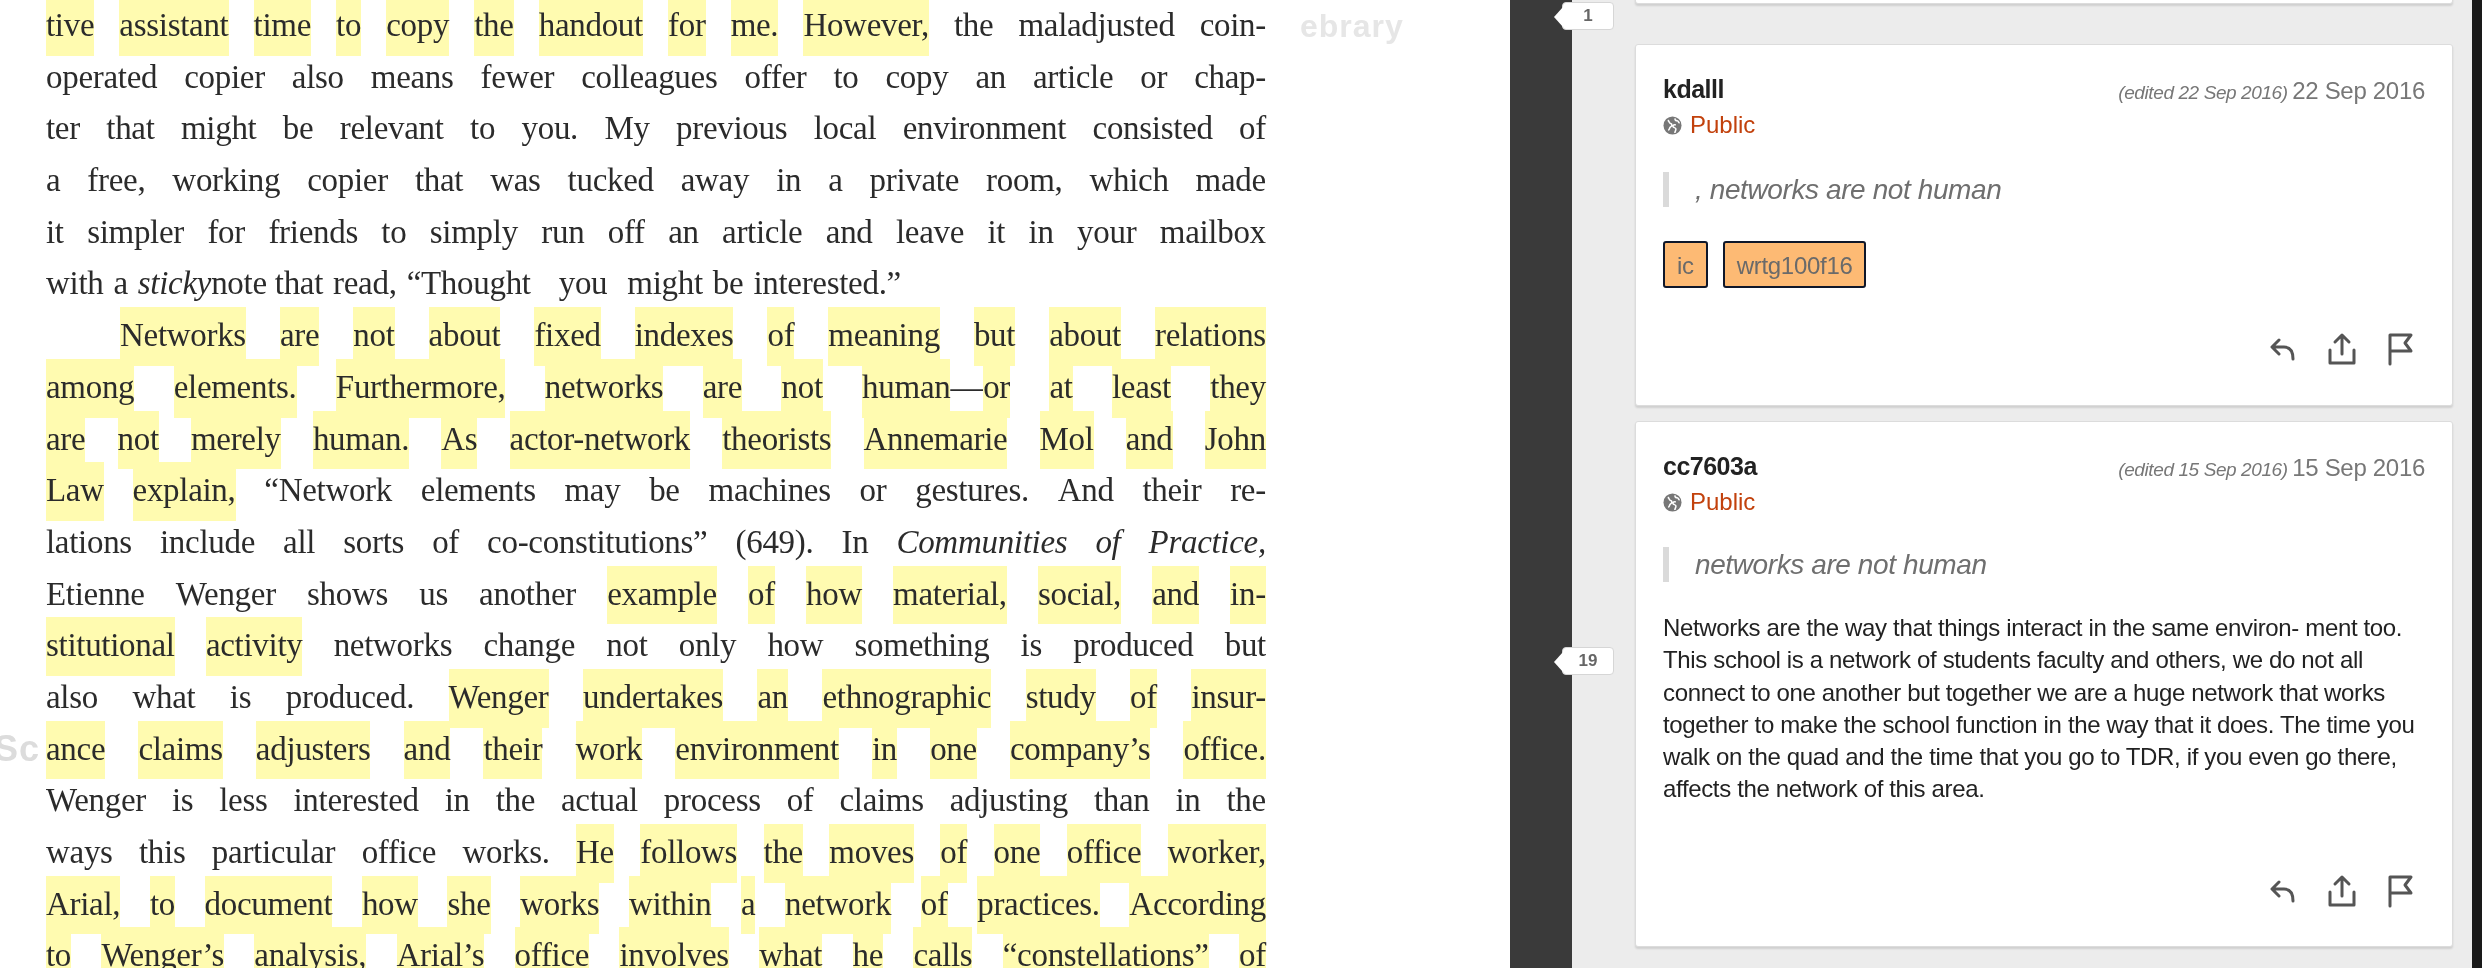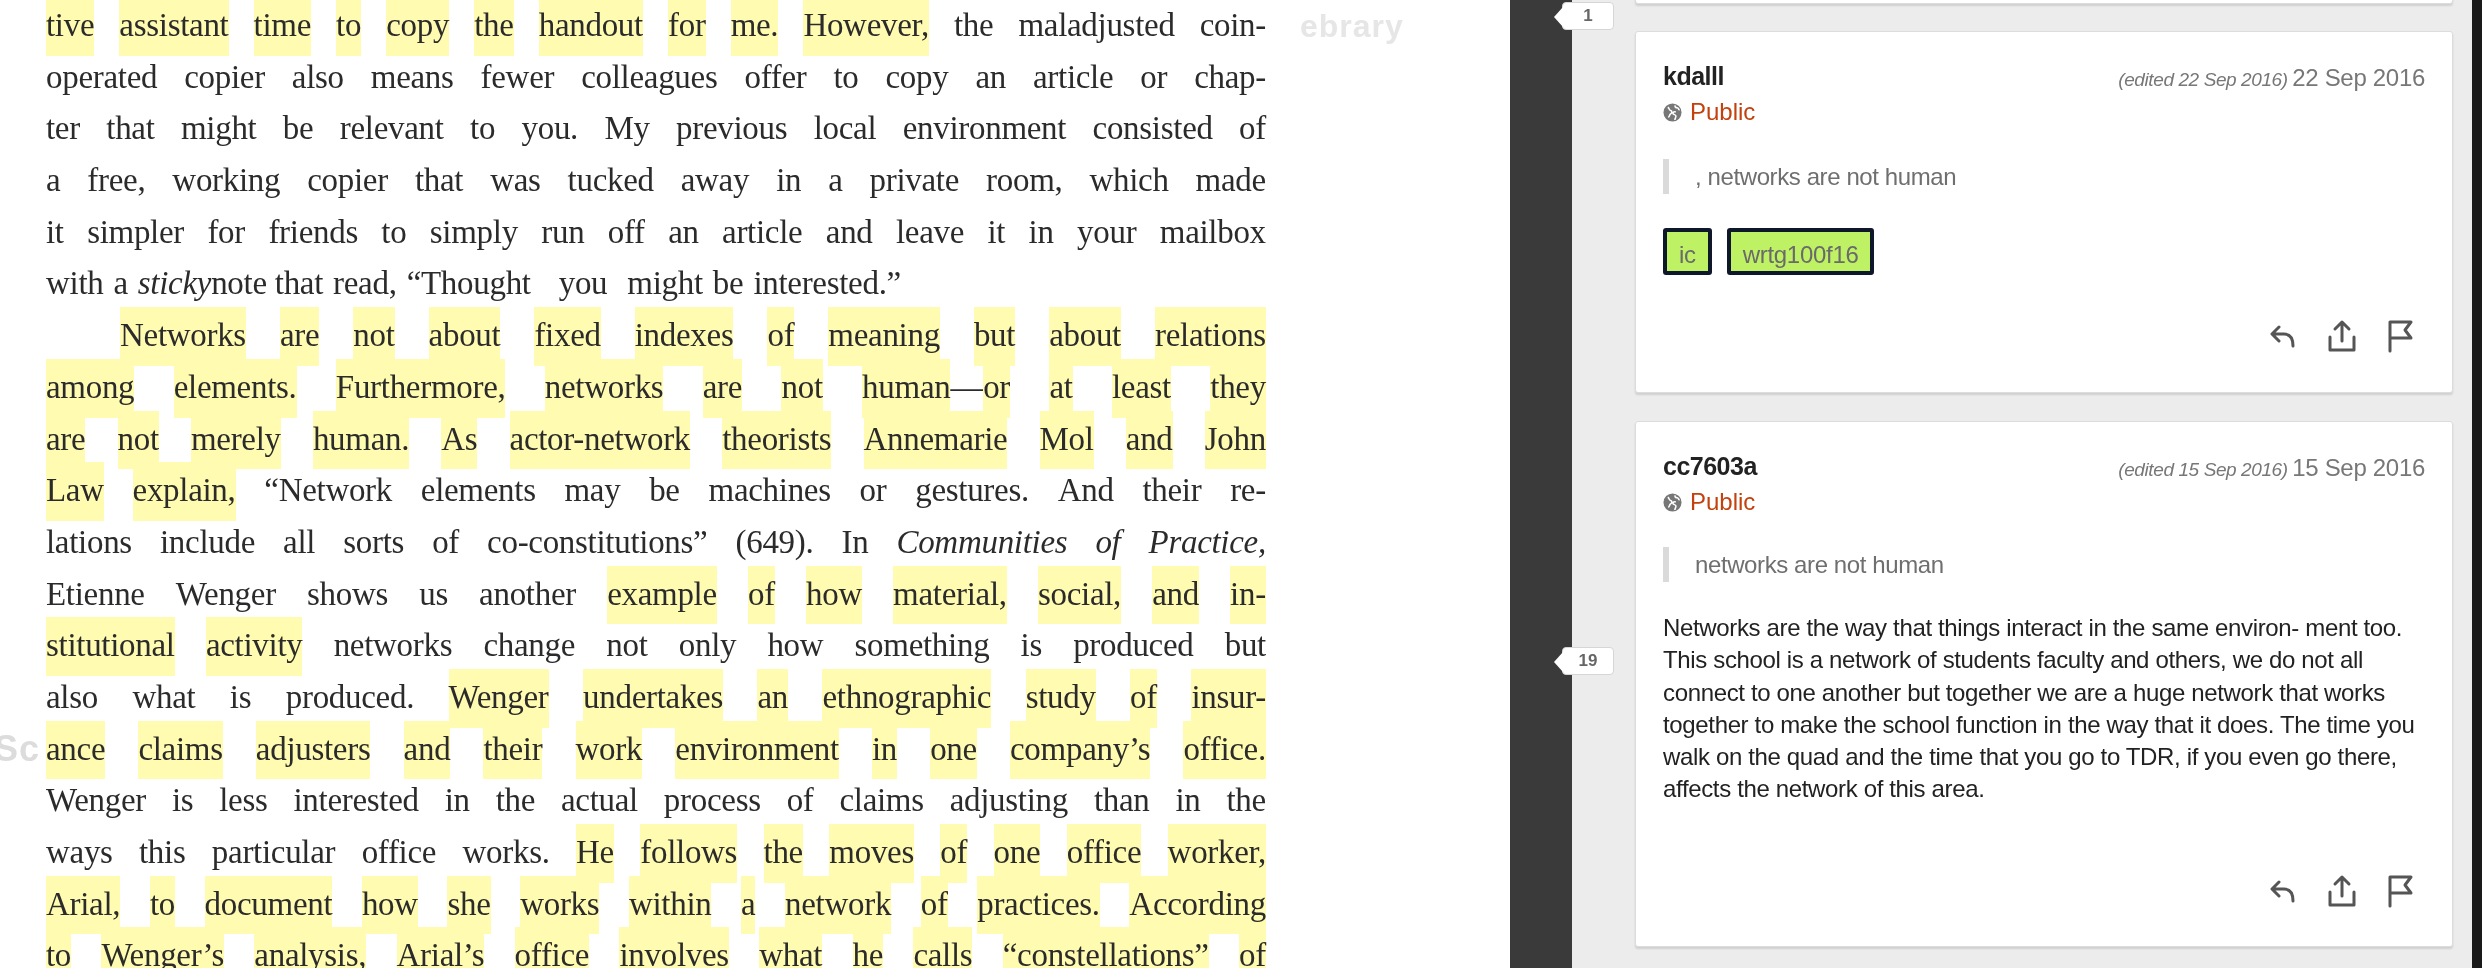--- a/index.html
+++ b/index.html
@@ -59,45 +59,45 @@
     border-top: 10px solid transparent; border-bottom: 10px solid transparent;
     border-right: 9px solid #ffffff;
   }
 
   .card {
     position: absolute; left: 1635px; width: 818px;
     background: #ffffff; border: 1px solid #dcdcdc; border-radius: 3px;
     box-shadow: 0 2px 2px rgba(0,0,0,0.12);
   }
   .card-prev { top: -20px; height: 24px; }
-  .card-1 { top: 31px; height: 362px; }
+  .card-1 { top: 44px; height: 362px; }
   .card-2 { top: 421px; height: 526px; }
 
   .card-head { position: absolute; left: 27px; right: 27px; top: 30px; height: 30px; }
   .user { font-size: 25px; font-weight: bold; color: #222; letter-spacing: -0.5px; }
   .timestamp { position: absolute; right: 0; top: 2px; color: #777; white-space: nowrap; }
   .ts-edited { font-style: italic; font-size: 19px; letter-spacing: -0.4px; }
   .ts-date { font-size: 24px; letter-spacing: -0.3px; }
 
   .privacy { position: absolute; left: 27px; top: 66px; color: #c2410c; font-size: 24px; display: flex; align-items: center; gap: 8px; }
   .globe { width: 19px; height: 19px; }
 
   .quote {
     position: absolute; left: 27px; right: 27px;
     border-left: 6px solid #dadada; padding-left: 26px;
-    color: #6f6f6f; font-size: 24px; letter-spacing: -0.4px;
+    font-style: italic; color: #6f6f6f; font-size: 28px; letter-spacing: -0.4px;
     height: 35px; line-height: 35px;
   }
   .card-1 .quote { top: 127px; }
   .card-2 .quote { top: 125px; }
 
   .tags { position: absolute; left: 27px; top: 196px; display: flex; gap: 15px; }
   .tag {
     height: 47px; padding: 0 12px; line-height: 45px;
-    background: #bef264; border: 4px solid #0f172a; border-radius: 3px;
+    background: #fdba74; border: 2px solid #0f172a; border-radius: 3px;
     color: #6a6a6a; font-size: 24px; letter-spacing: -0.3px; cursor: pointer;
   }
 
   .body-text {
     position: absolute; left: 27px; right: 24px; top: 190px;
     color: #222; font-size: 24px; line-height: 32.3px; letter-spacing: -0.35px;
   }
 
   .actions { position: absolute; right: 36px; display: flex; gap: 26px; align-items: flex-end; }
   .card-1 .actions { top: 287px; }

